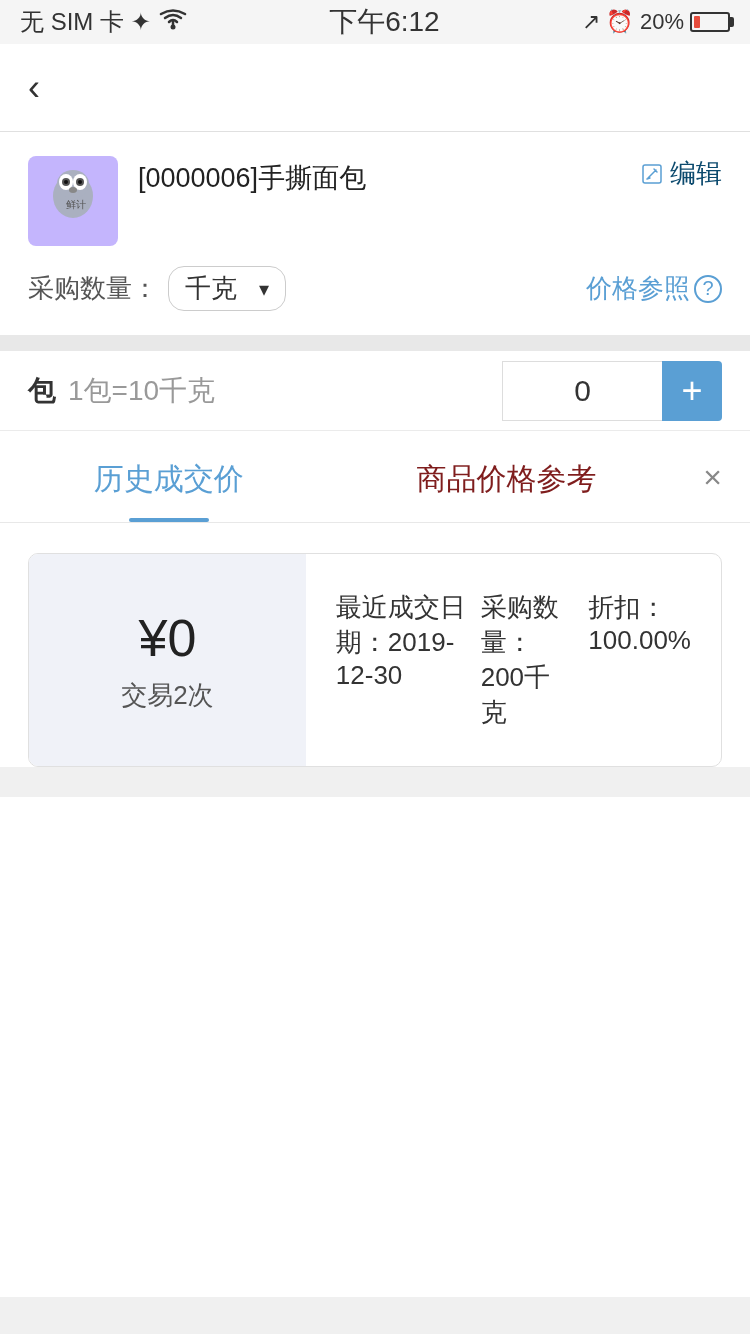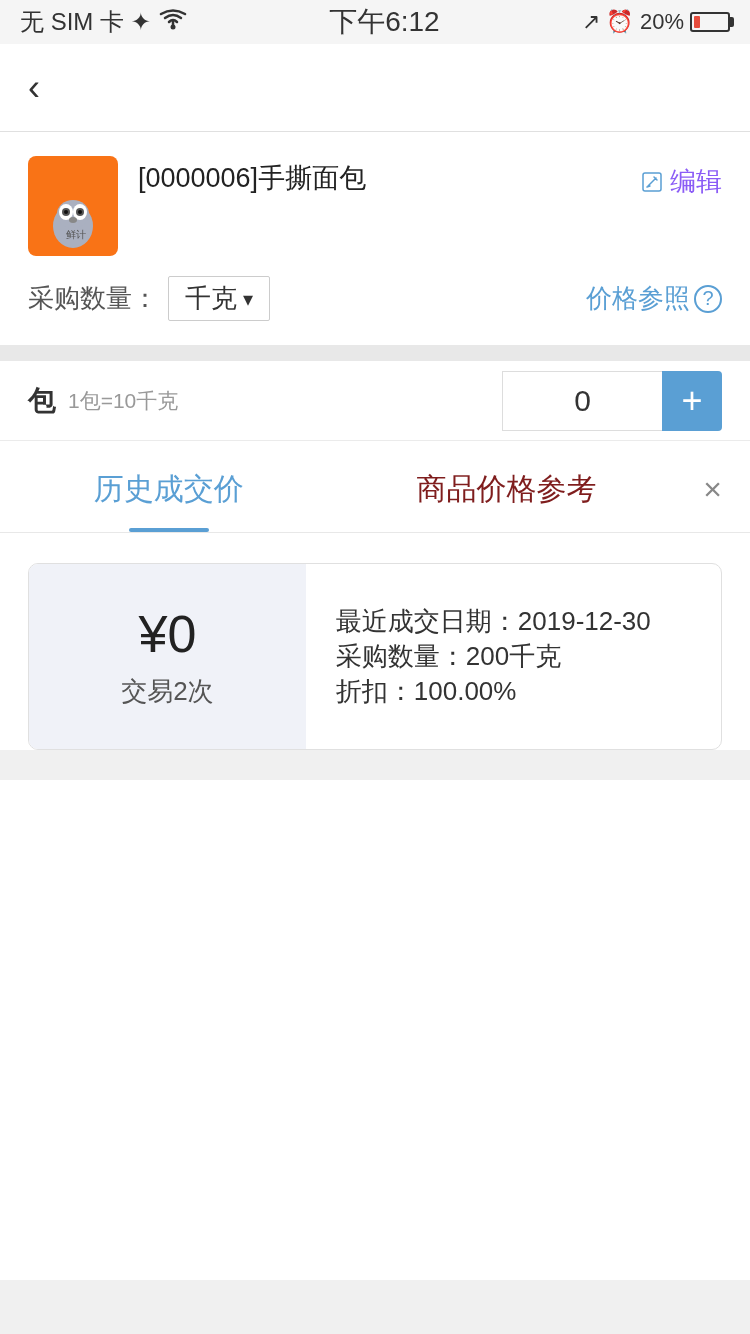--- a/index.html
+++ b/index.html
@@ -109,59 +109,58 @@
       justify-content: space-between;
       margin-bottom: 20px;
     }
     .product-left {
       display: flex;
       align-items: flex-start;
       gap: 20px;
     }
     .product-thumbnail {
       width: 90px;
-      height: 100px;
-      background: #f97316;
+      height: 90px;
+      background: #c4b5fd;
       border-radius: 8px;
       display: flex;
-      align-items: flex-end;
+      align-items: flex-start;
       justify-content: center;
       overflow: hidden;
     }
     .edit-btn {
       display: flex;
       align-items: center;
       gap: 6px;
-      color: #8b5cf6;
-      font-size: 26px;
-      cursor: pointer;
-      margin-top: 8px;
+      color: #0c4a6e;
+      font-size: 26px;
+      cursor: pointer;
     }
     .product-meta {
       display: flex;
       align-items: center;
       justify-content: space-between;
       margin-top: 10px;
     }
     .purchase-unit {
       display: flex;
       align-items: center;
       gap: 10px;
       font-size: 26px;
       color: #555;
     }
     .unit-select {
       border: 1px solid #ccc;
-      border-radius: 2px;
+      border-radius: 16px;
       padding: 4px 16px;
       font-size: 26px;
       color: #333;
       display: flex;
       align-items: center;
-      gap: 6px;
+      gap: 22px;
       cursor: pointer;
     }
     .price-ref {
       display: flex;
       align-items: center;
       gap: 4px;
       color: #5a9fd4;
       font-size: 26px;
       cursor: pointer;
     }
@@ -201,21 +200,21 @@
       gap: 12px;
       font-size: 28px;
       color: #555;
     }
     .quantity-label .unit-tag {
       font-size: 28px;
       font-weight: 600;
       color: #333;
     }
     .quantity-label .conversion {
-      font-size: 21px;
+      font-size: 28px;
       color: #999;
     }
     .quantity-controls {
       display: flex;
       align-items: center;
       gap: 0;
     }
     .qty-input {
       width: 160px;
       height: 60px;
@@ -244,21 +243,20 @@
     
     .bottom-panel {
       width: 750px;
       background: #fff;
       margin-top: 0;
     }
 
     
     .tab-row {
       display: flex;
-      align-items: center;
       border-bottom: 1px solid #e8e8e8;
       position: relative;
       background: #fff;
     }
     .tab-item {
       flex: 1;
       text-align: center;
       padding: 28px 0 22px;
       font-size: 30px;
       color: #7f1d1d;
@@ -311,22 +309,23 @@
     }
     .history-transactions {
       font-size: 26px;
       color: #555;
       margin-top: 10px;
     }
     .history-detail-section {
       flex: 1.5;
       padding: 36px 30px;
       display: flex;
-      flex-direction: column;
-      justify-content: center;
+      flex-direction: row;
+      justify-content: center;
+      gap: 14px;
     }
     .detail-line {
       font-size: 26px;
       color: #333;
     }
 
     
     .white-area {
       width: 750px;
       background: #fff;

